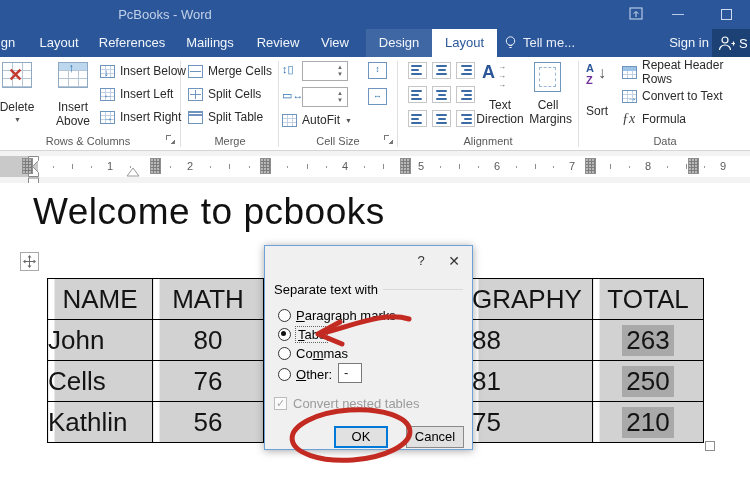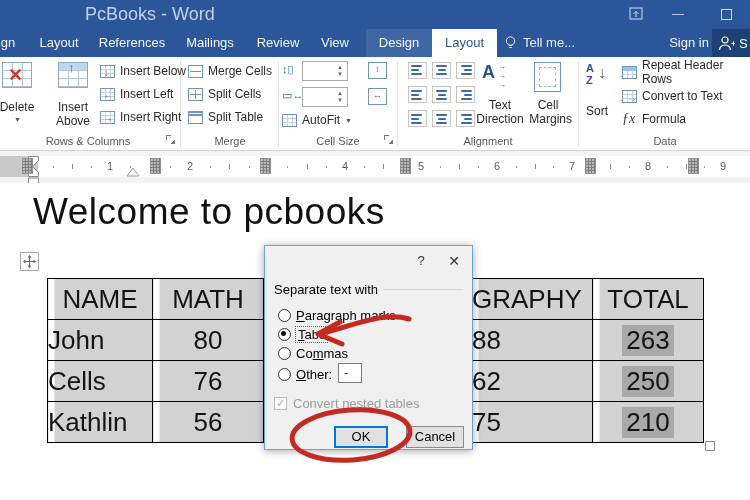--- a/index.html
+++ b/index.html
@@ -3,22 +3,22 @@
 <meta charset="utf-8">
 <style>
   html,body{margin:0;padding:0;background:#fff;}
   .stage{position:relative;width:750px;height:500px;overflow:hidden;background:#fff;
          font-family:"Liberation Sans",sans-serif;-webkit-font-smoothing:antialiased;}
   .abs{position:absolute;}
   u{text-decoration:underline;}
 
   
   .titlebar{position:absolute;left:0;top:0;width:750px;height:29px;background:#2b579a;}
-  .tb-title{position:absolute;left:85px;top:0;width:160px;line-height:29px;
-            font-size:18px;color:#c3d1e8;}
+  .tb-title{position:absolute;left:85px;top:0;width:160px;text-align:center;line-height:29px;
+            font-size:13px;color:#c3d1e8;}
   .tt-box{position:absolute;left:366px;top:0;width:127px;height:29px;background:#4a74ad;
           color:#fff;font-size:12px;text-align:center;line-height:30px;margin-top:36px;}
   .winbtn{position:absolute;top:7px;width:16px;height:15px;color:#cfdcf0;text-align:center;line-height:15px;font-size:12px;}
   .maxbox{border:1px solid #cfdcf0;width:9px;height:9px;margin:2px auto 0;}
 
   
   .tabsrow{position:absolute;left:0;top:29px;width:750px;height:28px;background:#2b579a;}
   .ctx-shade{position:absolute;left:366px;top:0;width:131px;height:28px;background:#3f67a4;}
   .tab{position:absolute;top:0;height:28px;line-height:28px;font-size:13px;color:#f2f5fa;text-align:center;}
   .tab.active{background:#fff;color:#2b579a;}
@@ -405,21 +405,21 @@
         <td class="c-name">John</td>
         <td class="c-num">80</td>
         <td></td>
         <td class="c-gra">88</td>
         <td class="c-num"><span class="shade">263</span></td>
       </tr>
       <tr>
         <td class="c-name">Cells</td>
         <td class="c-num">76</td>
         <td></td>
-        <td class="c-gra">62</td>
+        <td class="c-gra">81</td>
         <td class="c-num"><span class="shade">250</span></td>
       </tr>
       <tr>
         <td class="c-name">Kathlin</td>
         <td class="c-num">56</td>
         <td></td>
         <td class="c-gra">75</td>
         <td class="c-num"><span class="shade">210</span></td>
       </tr>
     </tbody>

